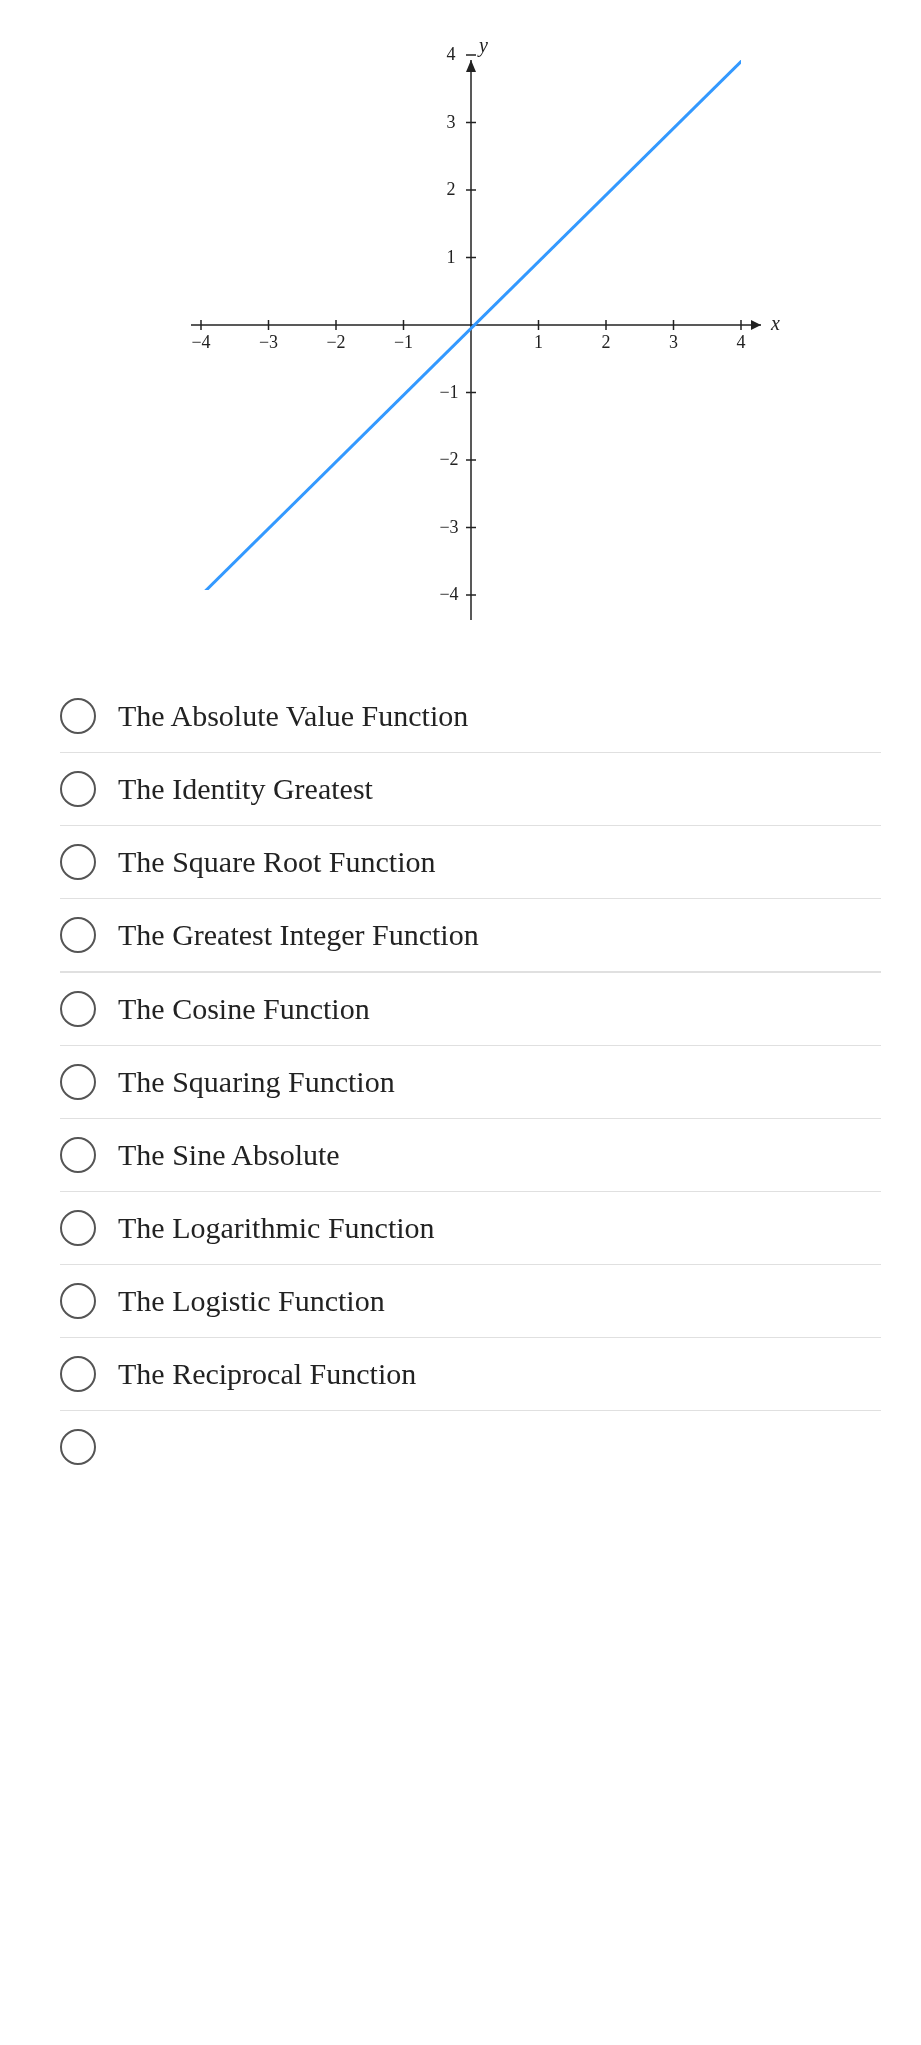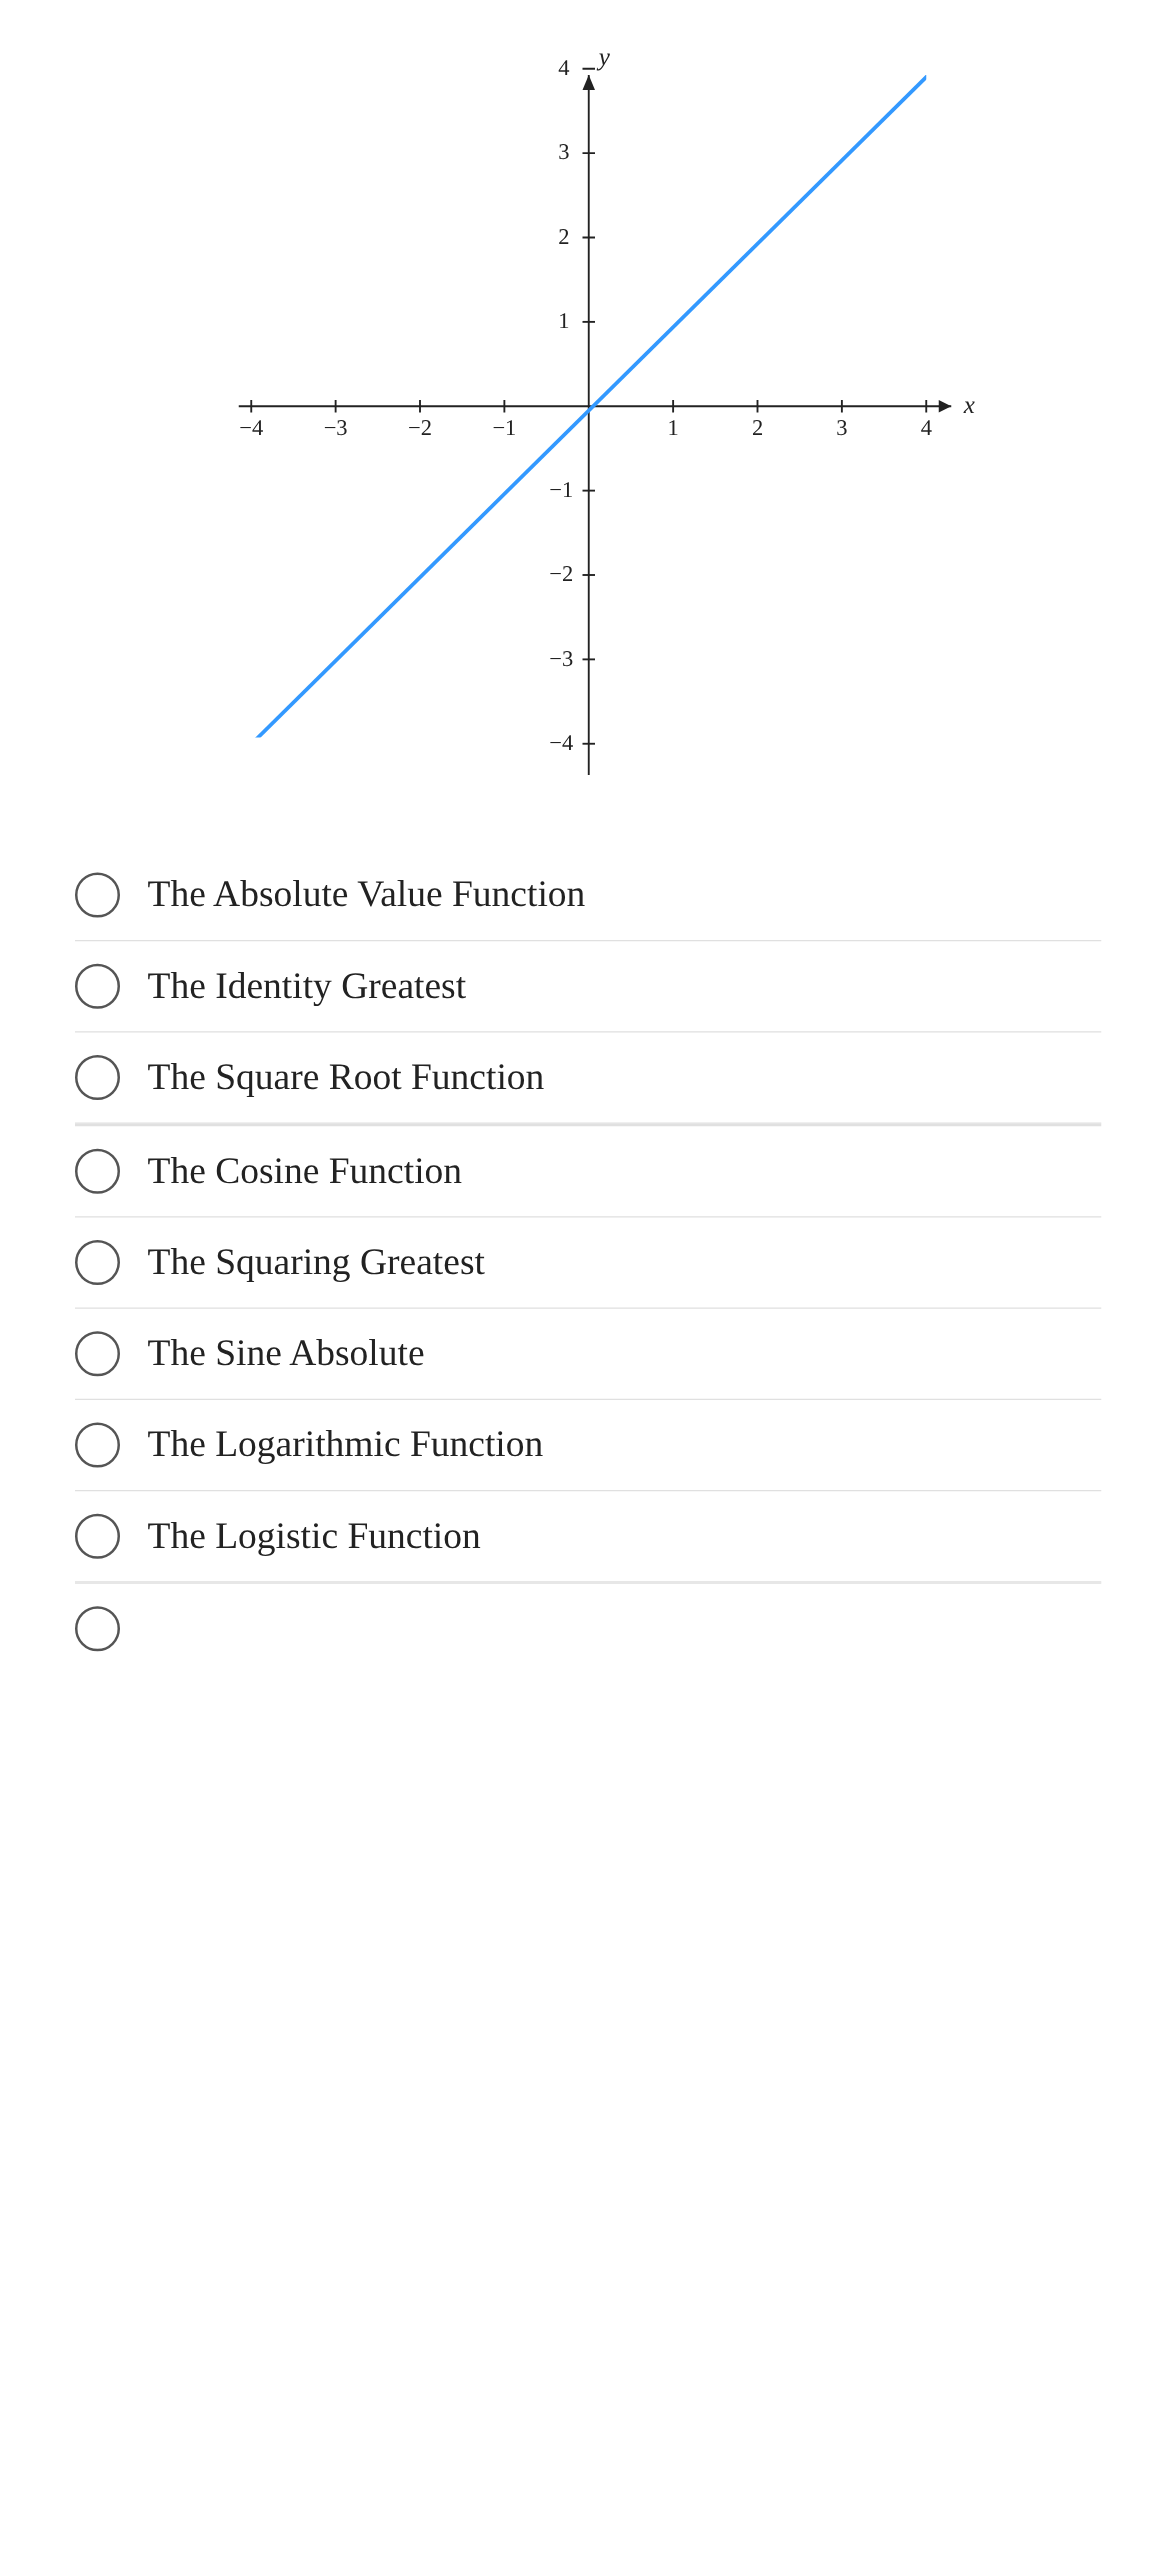--- a/index.html
+++ b/index.html
@@ -161,33 +161,37 @@
     <span class="radio-label">The Identity Greatest</span>
   </div>
   <div class="divider"></div>
 
   <div class="radio-option">
     <div class="radio-circle"></div>
     <span class="radio-label">The Square Root Function</span>
   </div>
   <div class="divider"></div>
 
+  <div class="radio-option">
+    <div class="radio-circle"></div>
+    <span class="radio-label">The Greatest Integer Function</span>
+  </div>
   <div class="divider"></div>
 
   <div class="divider"></div>
 
   <div class="radio-option">
     <div class="radio-circle"></div>
     <span class="radio-label">The Cosine Function</span>
   </div>
   <div class="divider"></div>
 
   <div class="radio-option">
     <div class="radio-circle"></div>
-    <span class="radio-label">The Squaring Greatest</span>
+    <span class="radio-label">The Squaring Function</span>
   </div>
   <div class="divider"></div>
 
   <div class="radio-option">
     <div class="radio-circle"></div>
     <span class="radio-label">The Sine Absolute</span>
   </div>
   <div class="divider"></div>
 
   <div class="radio-option">
@@ -195,19 +199,23 @@
     <span class="radio-label">The Logarithmic Function</span>
   </div>
   <div class="divider"></div>
 
   <div class="radio-option">
     <div class="radio-circle"></div>
     <span class="radio-label">The Logistic Function</span>
   </div>
   <div class="divider"></div>
 
+  <div class="radio-option">
+    <div class="radio-circle"></div>
+    <span class="radio-label">The Reciprocal Function</span>
+  </div>
   <div class="divider"></div>
 
   <div class="radio-option">
     <div class="radio-circle"></div>
   </div>
 
 </div>
 
 </body></html>

